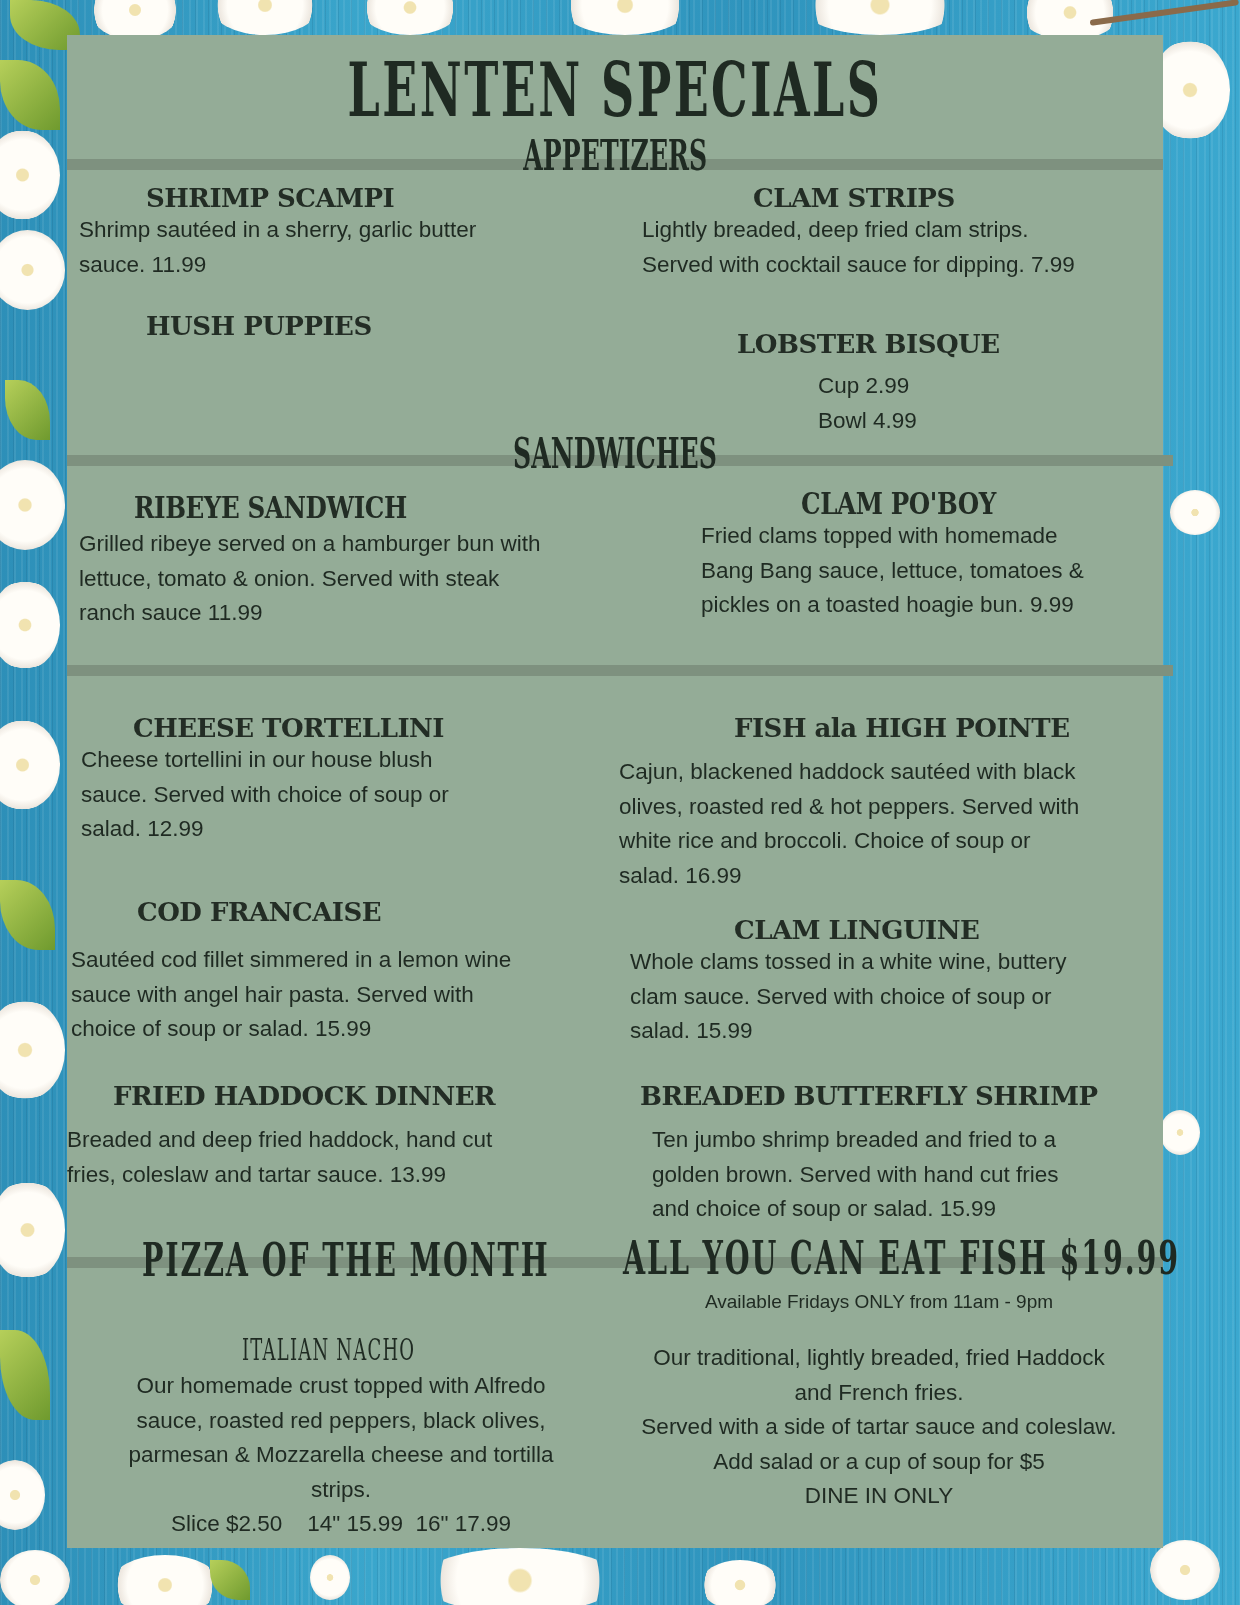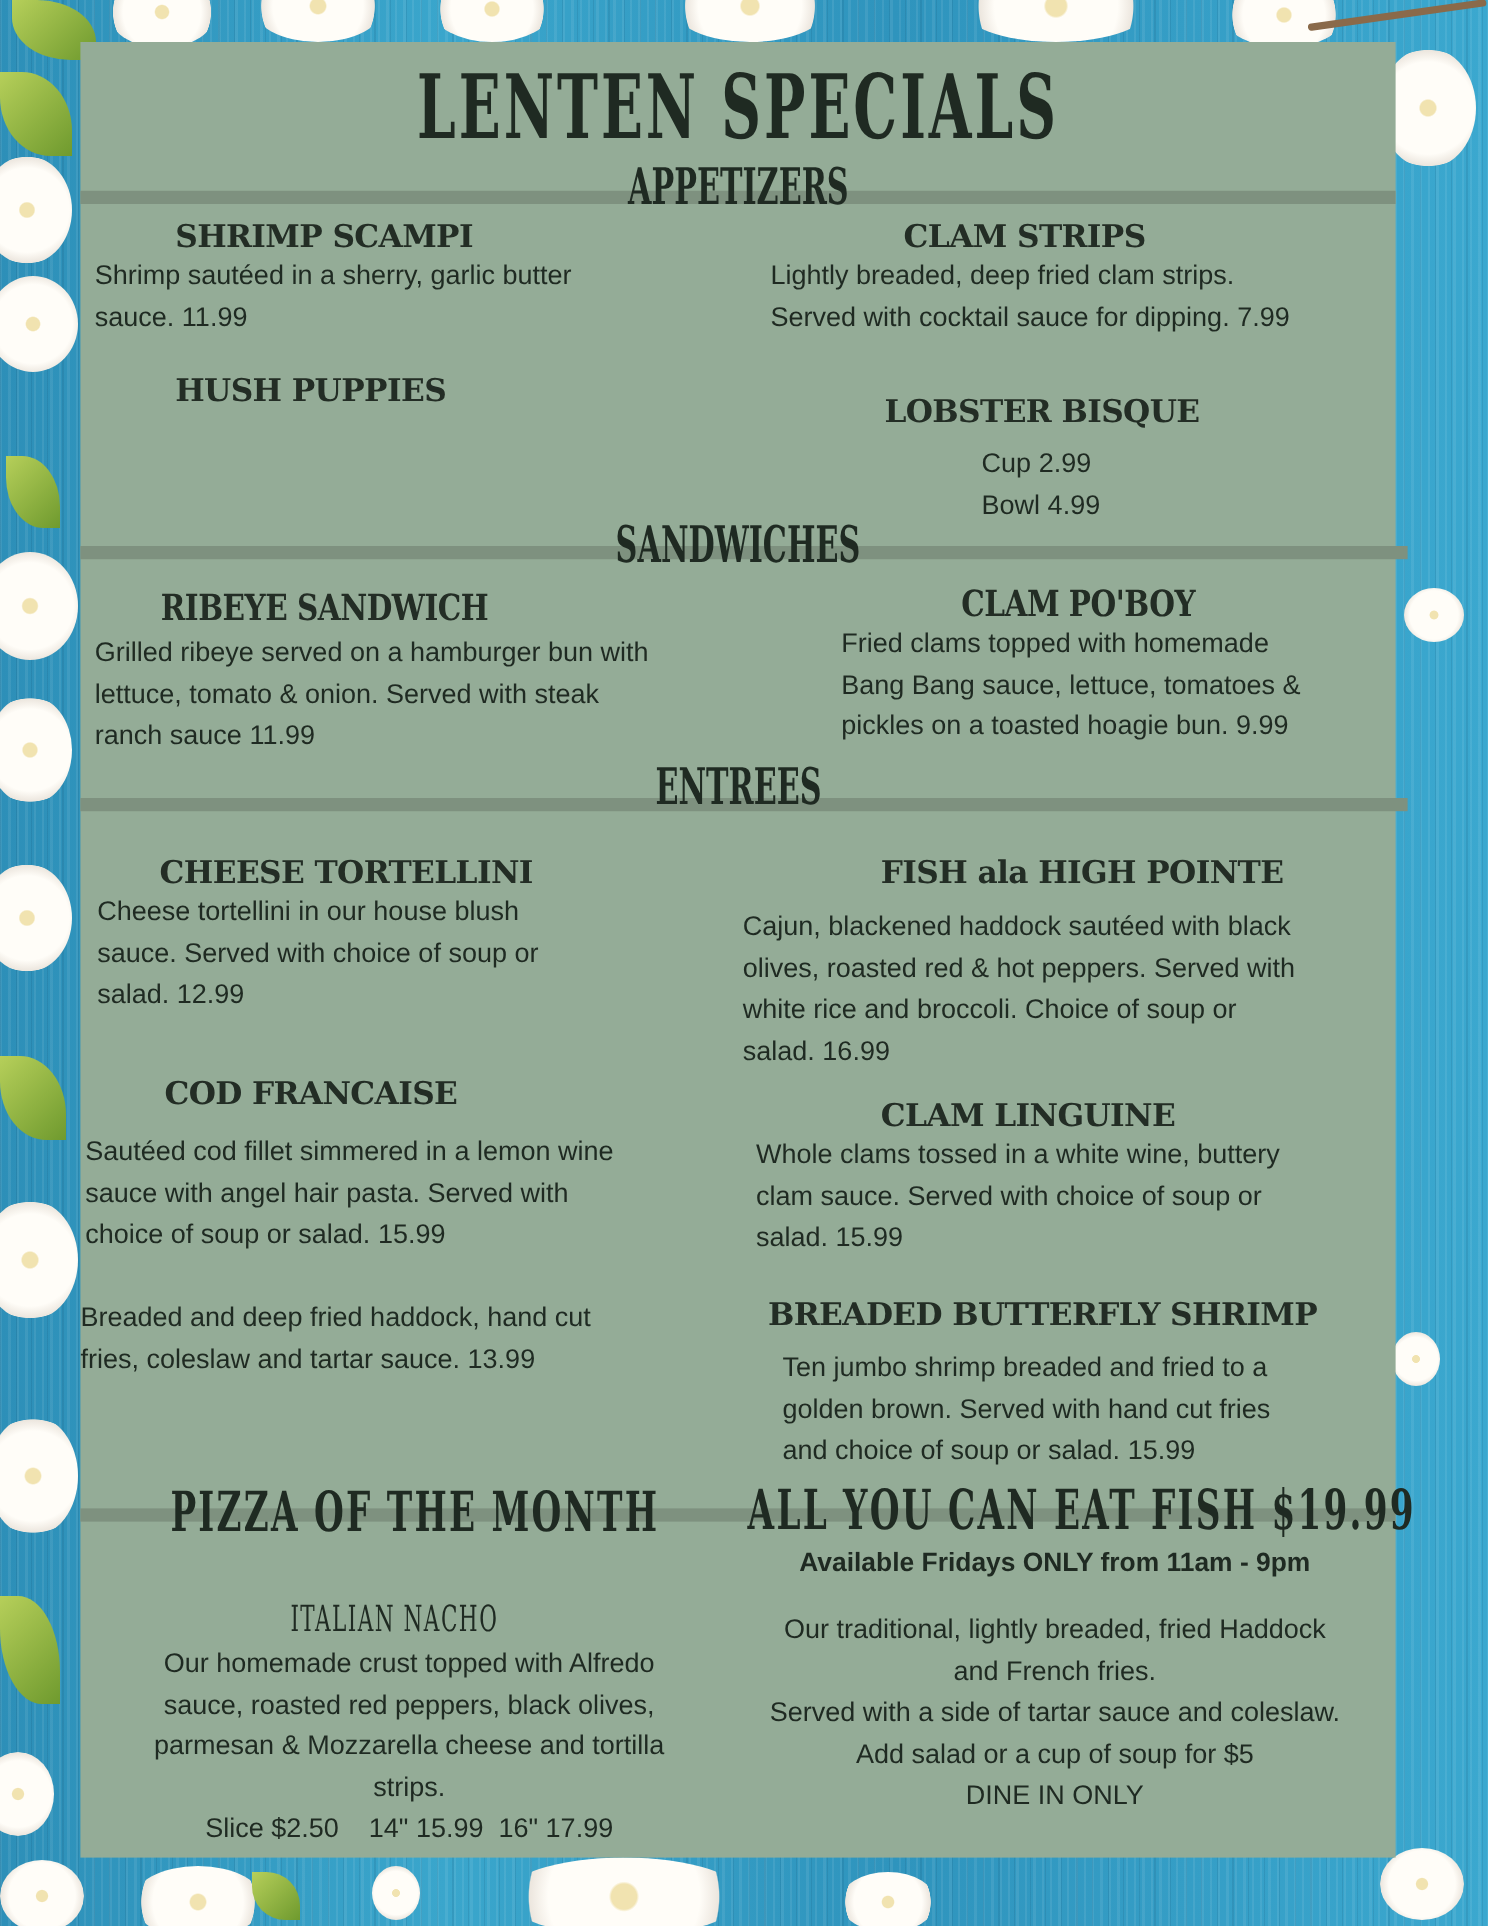--- a/index.html
+++ b/index.html
@@ -52,21 +52,21 @@
     transform: scaleX(0.62); transform-origin: left top; letter-spacing: 3px;
   }
   .sub-head {
     position: absolute; font-family: "DejaVu Serif", serif; font-size: 30px; line-height: 30px;
     white-space: nowrap; transform: scaleX(0.6); transform-origin: left top; letter-spacing: 2px;
   }
   .center-block {
     position: absolute; text-align: center;
     font-family: "Liberation Sans", sans-serif; font-size: 22.5px; line-height: 34.5px; color: #1f2a22;
   }
-  .bold-line { font-weight: bold; font-size: 22px; }
+  .bold-line { font-weight: normal; font-size: 19px; }
 </style>
 </head>
 <body>
 
 <div>
   <div class="leaf" style="left:10px;top:0;width:70px;height:50px;"></div>
   <div class="blossom" style="left:90px;top:-20px;width:90px;height:60px;"></div>
   <div class="blossom" style="left:210px;top:-25px;width:110px;height:60px;"></div>
   <div class="blossom" style="left:360px;top:-20px;width:100px;height:55px;"></div>
   <div class="blossom" style="left:560px;top:-25px;width:130px;height:60px;"></div>
@@ -143,23 +143,20 @@
   </div>
 
   <div class="item" style="left:634px;top:454px;width:460px;">
     <div class="item-name condensed" style="margin-left:100px;font-size:30px;">CLAM PO'BOY</div>
     <div class="item-desc">Fried clams topped with homemade
 Bang Bang sauce, lettuce, tomatoes &amp;
 pickles on a toasted hoagie bun.  9.99</div>
   </div>
 
   <div class="bar" style="left:0;width:1106px;top:630px;"></div>
-  <div class="section-wrap" style="top:600px;">
-    <span class="lbl">ENTREES</span>
-  </div>
 
   <div class="item" style="left:14px;top:678px;width:520px;">
     <div class="item-name" style="padding-left:52px;">CHEESE TORTELLINI</div>
     <div class="item-desc">Cheese tortellini in our house blush
 sauce.  Served with choice of soup or
 salad.   12.99</div>
   </div>
 
   <div class="item" style="left:552px;top:678px;width:544px;">
     <div class="item-name" style="padding-left:115px;margin-bottom:12px;">FISH ala HIGH POINTE</div>
@@ -177,20 +174,21 @@
   </div>
 
   <div class="item" style="left:563px;top:880px;width:533px;">
     <div class="item-name" style="padding-left:104px;">CLAM LINGUINE</div>
     <div class="item-desc">Whole clams tossed in a white wine, buttery
 clam sauce.  Served with choice of soup or
 salad.   15.99</div>
   </div>
 
   <div class="item" style="left:0;top:1046px;width:540px;">
+    <div class="item-name" style="padding-left:46px;margin-bottom:12px;">FRIED HADDOCK DINNER</div>
     <div class="item-desc">Breaded and deep fried haddock, hand cut
 fries, coleslaw and tartar sauce.  13.99</div>
   </div>
 
   <div class="item" style="left:585px;top:1046px;width:511px;">
     <div class="item-name" style="margin-left:-12px;margin-bottom:12px;">BREADED BUTTERFLY SHRIMP</div>
     <div class="item-desc">Ten jumbo shrimp breaded and fried to a
 golden brown.  Served with hand cut fries
 and choice of soup or salad.   15.99</div>
   </div>

